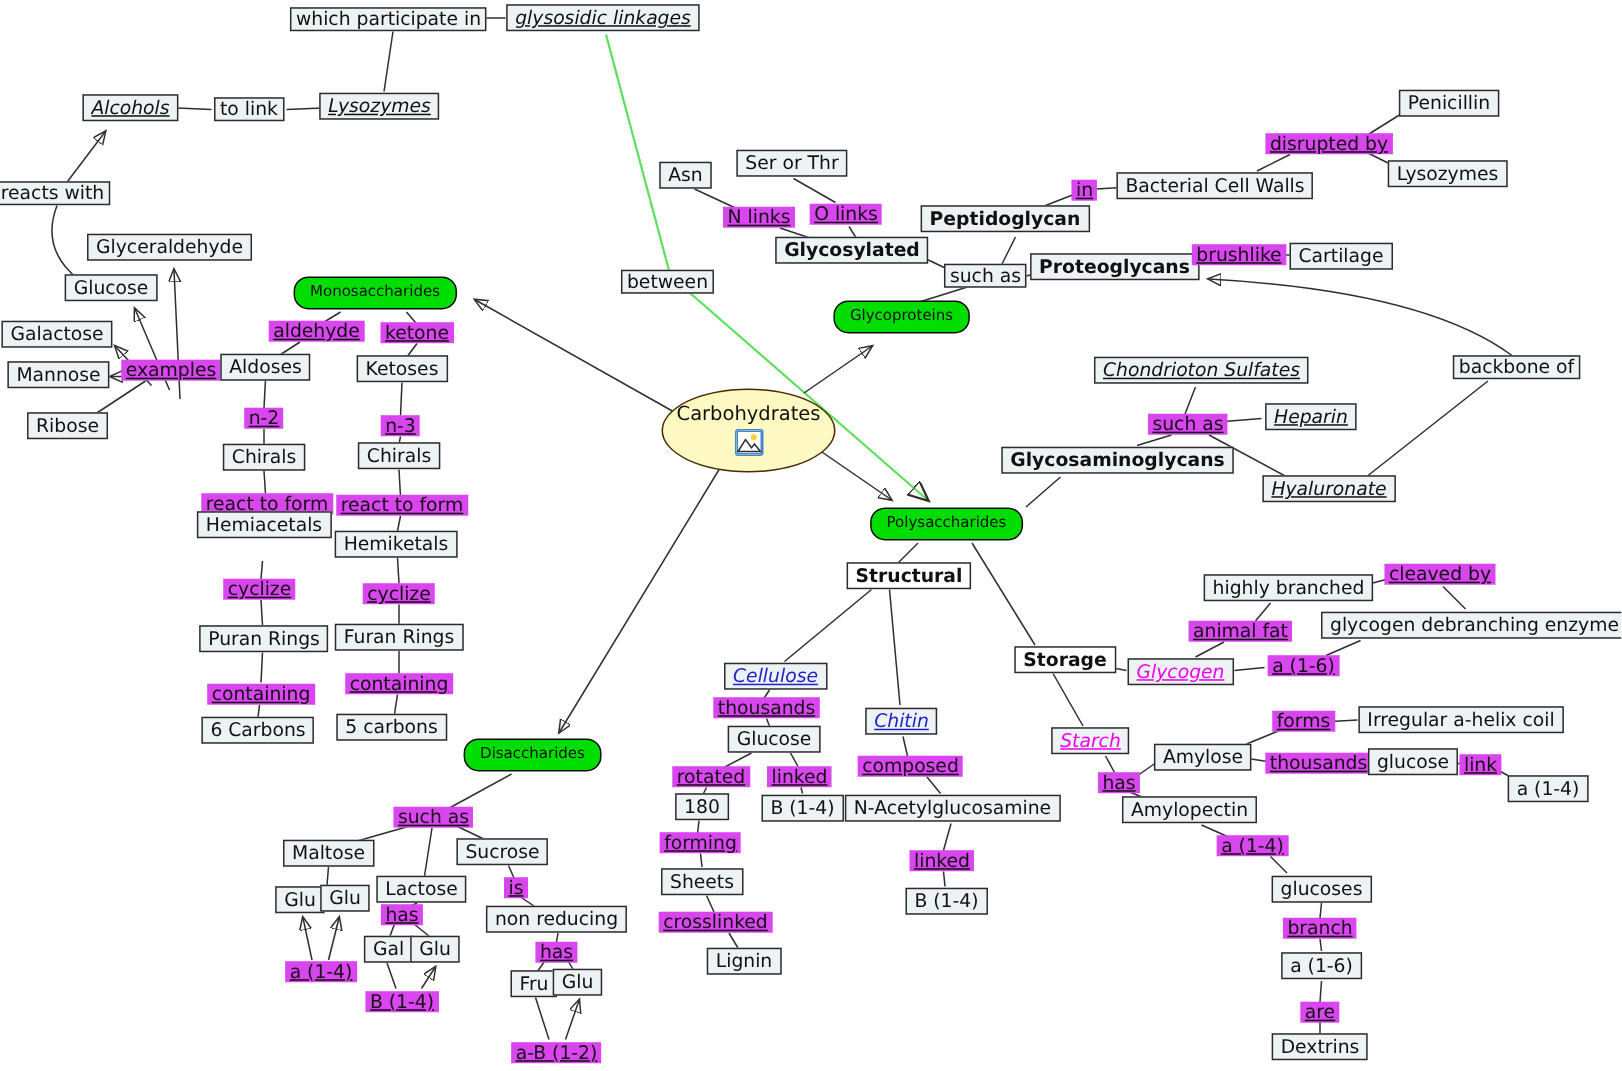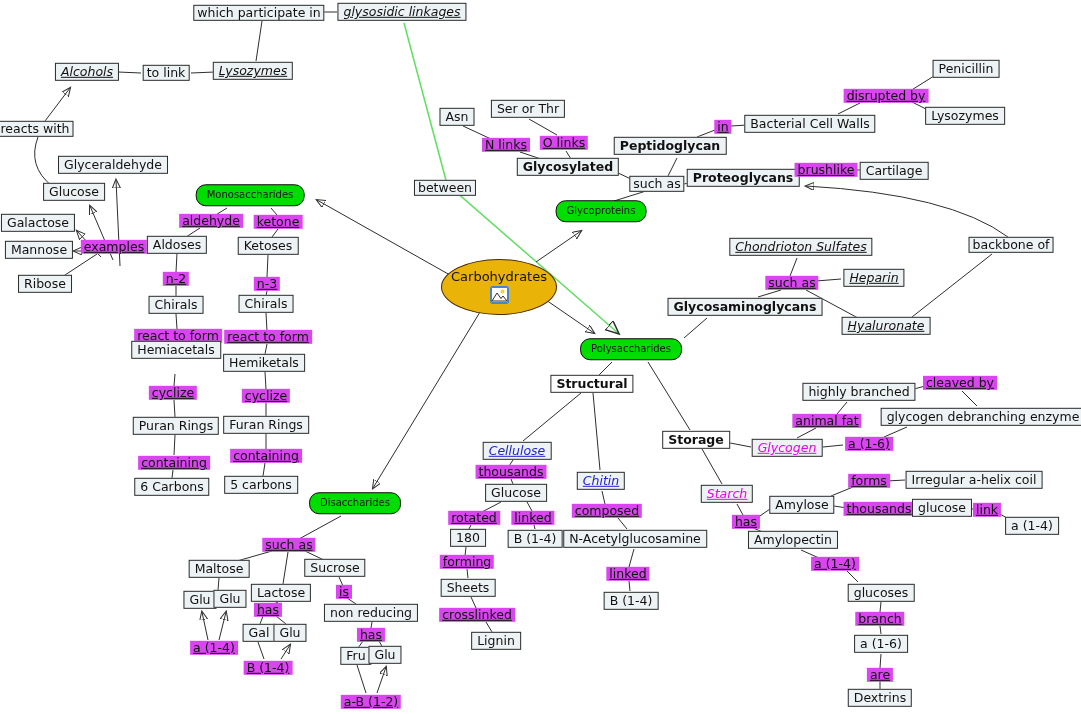--- a/index.html
+++ b/index.html
@@ -2,29 +2,29 @@
 <html><head>
 <meta charset="utf-8">
 <style>
   html,body{margin:0;padding:0;background:#fff;}
   #map{position:relative;width:1081px;height:714px;background:#fff;overflow:hidden;
        font-family:"DejaVu Sans","Liberation Sans",sans-serif;}
   #wires{position:absolute;left:0;top:0;width:1081px;height:714px;}
   .n{position:absolute;transform:translate(-50%,-50%);white-space:nowrap;
      font-size:12.5px;line-height:1.15;color:#111;z-index:2;}
   .box{background:#edf3f5;border:1px solid #2b2b2b;padding:1px 5px;}
-  .wht{background:#fff;}
+  .wht{background:#fff;margin-left:14px;}
   .lbl{background:#d946ef;padding:0 3px;text-decoration:underline;}
   .lblb{background:#edf3f5;border:1px solid #2b2b2b;padding:0 3px;}
   .grn{background:#00DD00;border:1px solid #0a0a0a;border-radius:10px;padding:4px 10px;font-size:10px;}
   .i{font-style:italic;text-decoration:underline;}
   .b{font-weight:bold;}
   .mag{color:#EE00EE;}
   .blu{color:#2222CC;}
-  .ell{background:#eab308;border:1.5px solid #4a2a00;border-radius:50%;
+  .ell{background:#fef9c3;border:1.5px solid #4a2a00;border-radius:50%;
        width:114px;height:54px;display:flex;flex-direction:column;align-items:center;
        justify-content:center;gap:1px;font-size:13px;}
   .pic{display:block;background:#fff;border:1px solid #4488cc;border-radius:2px;}
   line,path,polyline{stroke:#2e2e2e;stroke-width:1;fill:none;}
   .g{stroke:#5FE05F;stroke-width:1.5;}
 </style>
 </head>
 <body>
 
 <div id="map">

